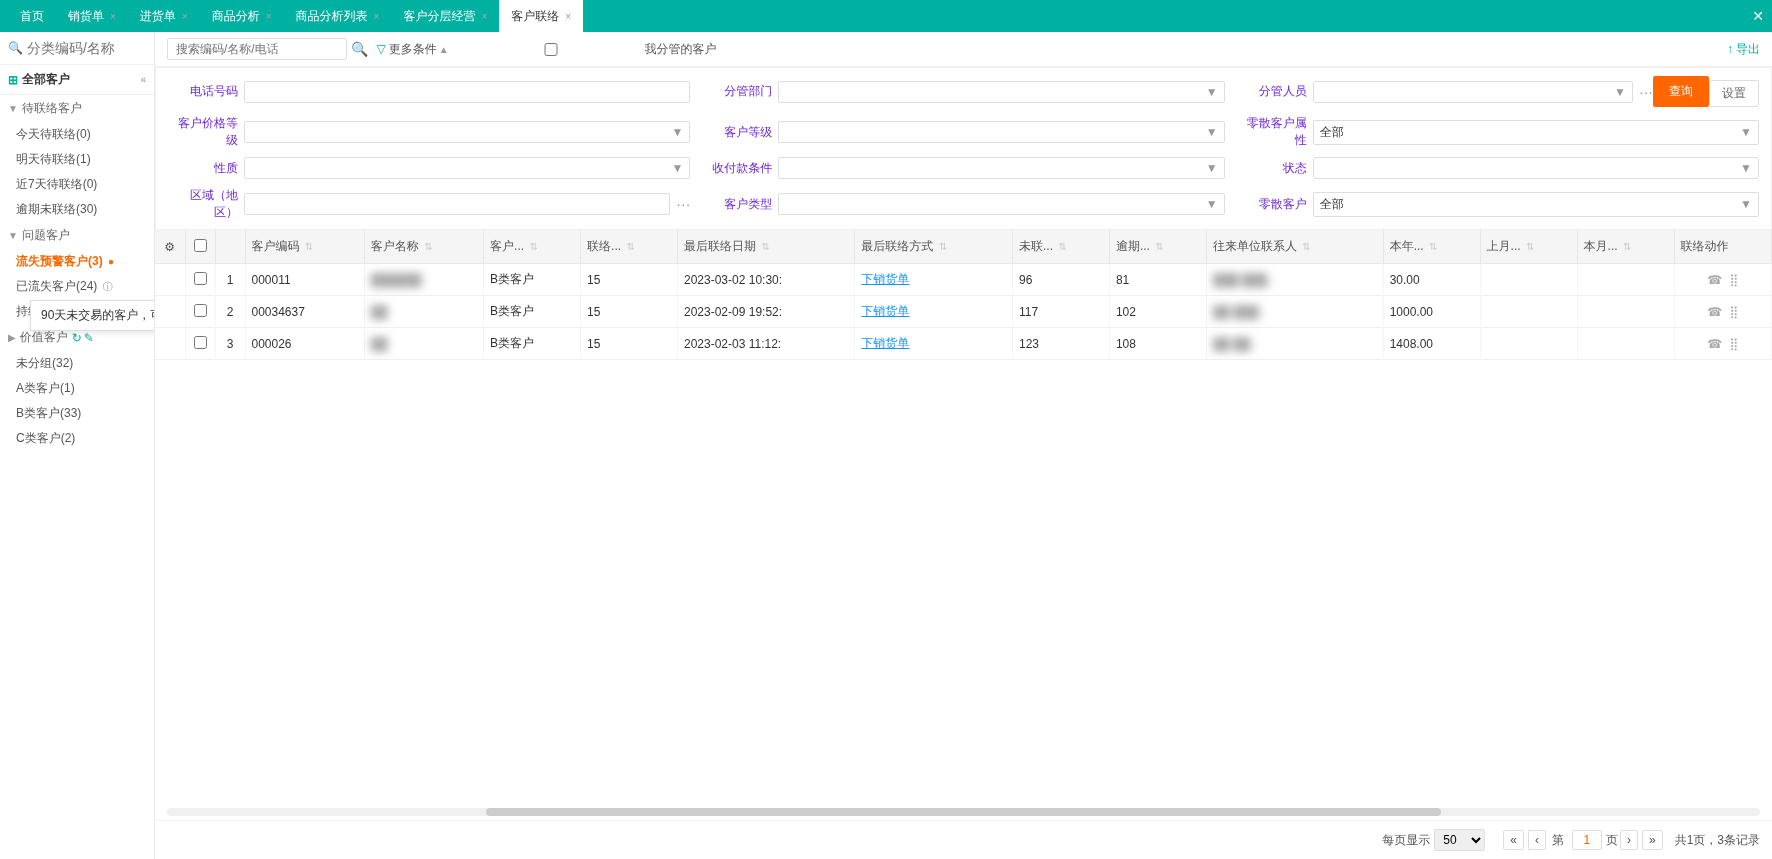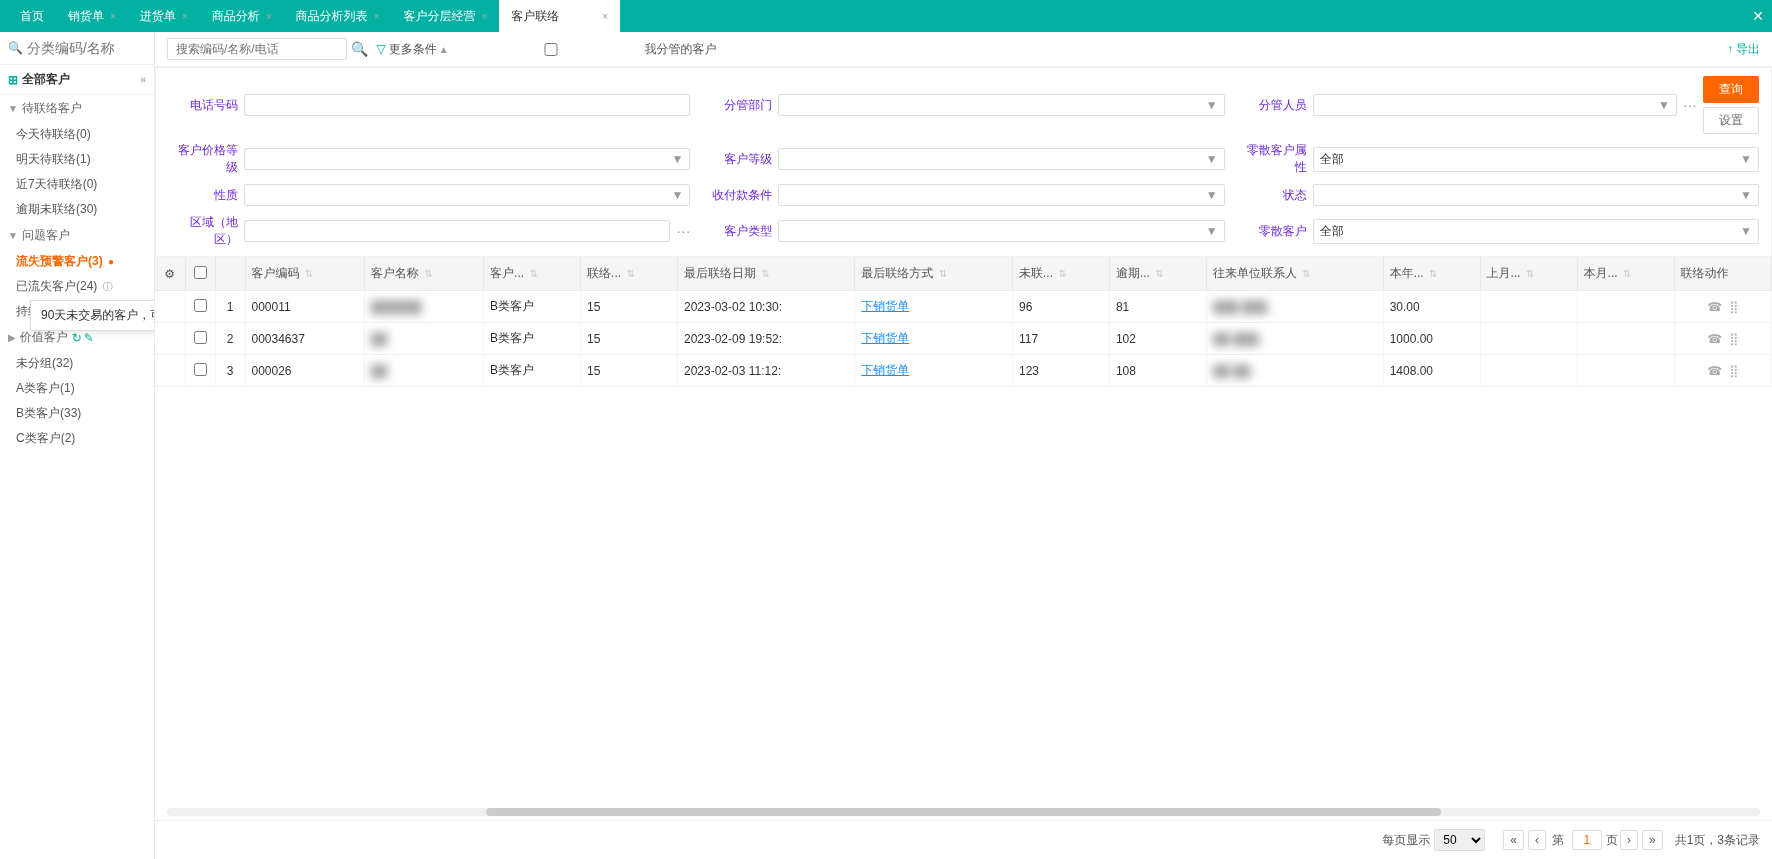--- a/index.html
+++ b/index.html
@@ -21,21 +21,20 @@
       align-items: center;
       cursor: pointer;
       color: white;
       font-size: 12px;
       white-space: nowrap;
     }
     .top-nav .tab.active {
       background: white;
       color: #333;
       height: 32px;
-      gap: 37px;
     }
     .top-nav .tab .close-x {
       margin-left: 6px;
       font-size: 10px;
       color: #aaa;
     }
     .top-nav .tab.active .close-x { color: #999; }
     .top-nav-right {
       margin-left: auto;
       color: white;
@@ -503,21 +502,21 @@
             <span class="dropdown-arrow">▼</span>
           </div>
         </div>
         <div class="filter-row">
           <span class="filter-label">分管人员</span>
           <div class="filter-select">
             <span></span>
             <span class="dropdown-arrow">▼</span>
           </div>
           <span class="dots-btn">···</span>
-          <div style="display:flex; flex-direction:column; margin-left:6px;">
+          <div style="display:flex; flex-direction:row; margin-left:0;">
             <button class="btn-query">查询</button>
             <button class="btn-settings">设置</button>
           </div>
         </div>
 
         <div class="filter-row">
           <span class="filter-label">客户价格等级</span>
           <div class="filter-select">
             <span></span>
             <span class="dropdown-arrow">▼</span>

